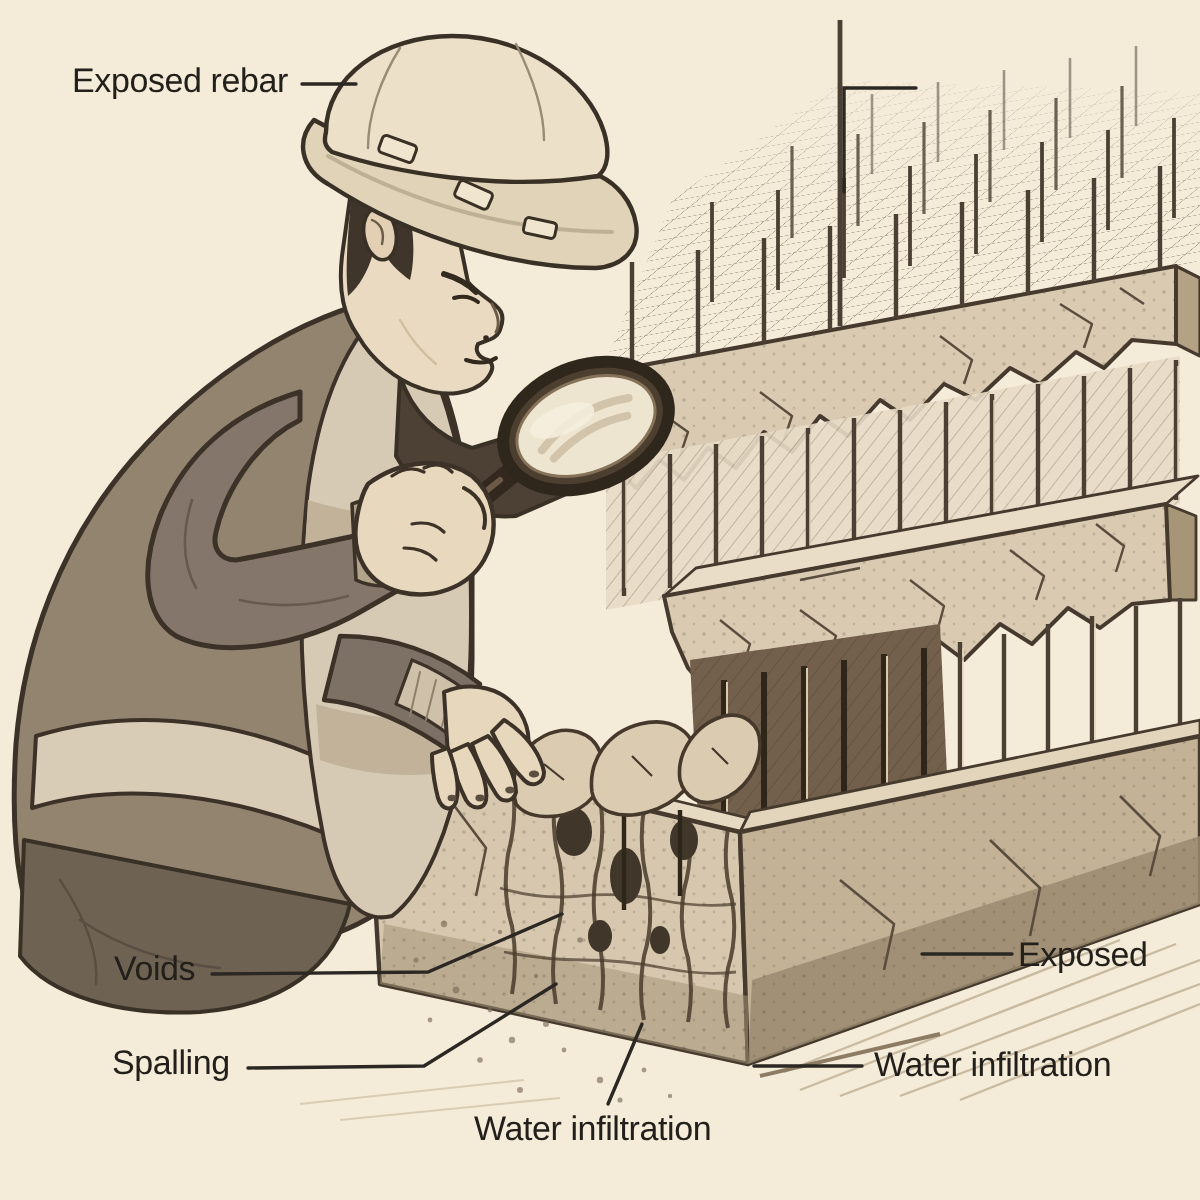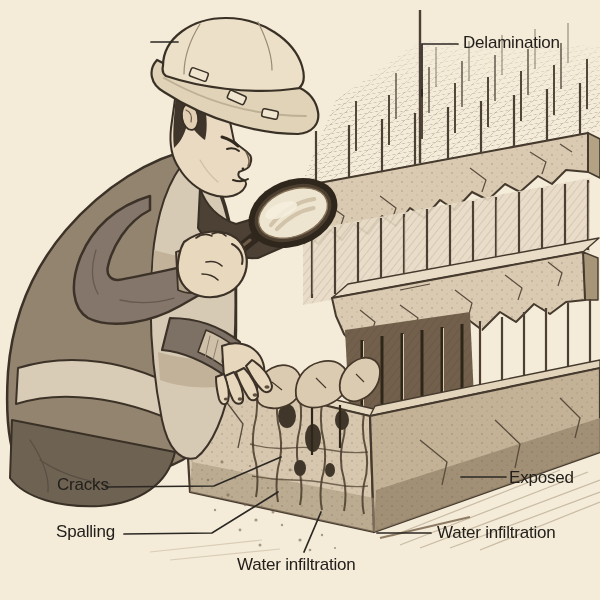--- a/index.html
+++ b/index.html
@@ -351,20 +351,20 @@
     <polyline points="151,42 178,42"></polyline>
     <polyline points="458,44 422,44 422,96"></polyline>
     <polyline points="106,487 214,486 281,457"></polyline>
     <polyline points="124,534 212,533 278,492"></polyline>
     <polyline points="304,552 321,512"></polyline>
     <polyline points="377,533 431,533"></polyline>
     <polyline points="461,477 506,477"></polyline>
   </g>
 </svg>
 
-<div class="lbl" style="left:463px;top:34px">Delamination</div>
-<div class="lbl" style="left:57px;top:476px">Cracks</div>
+<div class="lbl" style="left:36px;top:32px">Exposed rebar</div>
+<div class="lbl" style="left:57px;top:476px">Voids</div>
 <div class="lbl" style="left:56px;top:523px">Spalling</div>
 <div class="lbl" style="left:237px;top:556px">Water infiltration</div>
 <div class="lbl" style="left:437px;top:524px">Water infiltration</div>
 <div class="lbl" style="left:509px;top:469px">Exposed</div>
 
 </div>
 
 </body></html>

